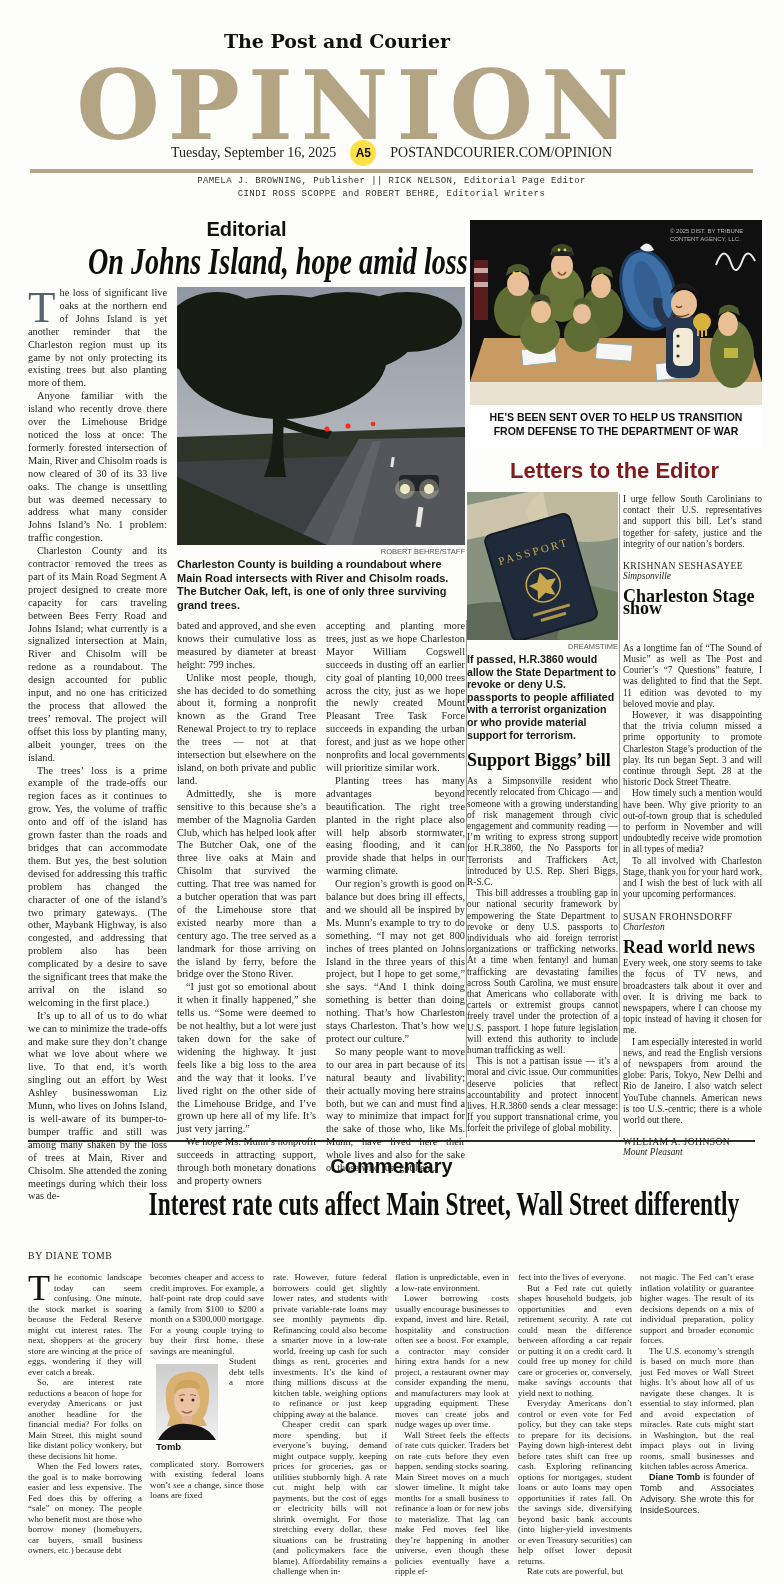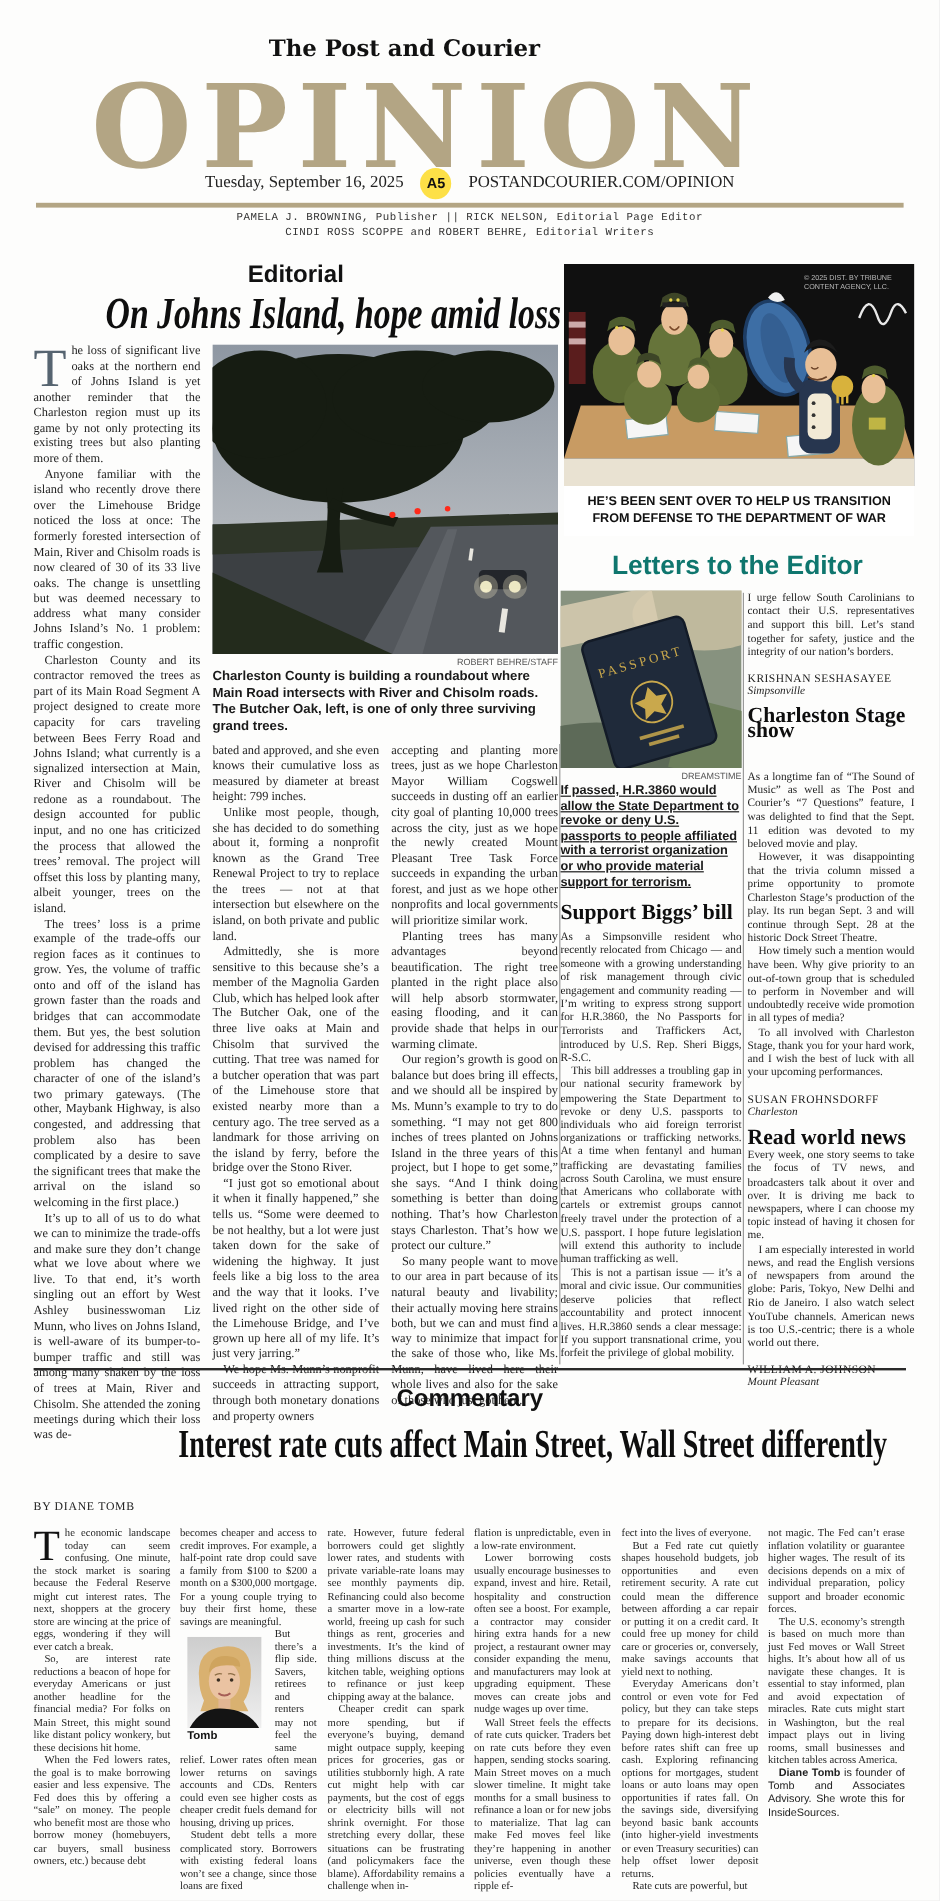--- a/index.html
+++ b/index.html
@@ -30,26 +30,26 @@
   .bodytext{font-size:10.3px;line-height:12.9px;}
   .bodytext p{margin:0;text-align:justify;}
   .bodytext p+p{text-indent:9px;}
   .letters-text{font-size:9.4px;line-height:11.2px;}
   .com-text{font-size:8.9px;line-height:10.5px;}
   .dropcap{float:left;font-size:45px;line-height:36px;padding:2px 4px 0 0;font-family:"Liberation Serif",serif;}
   .dc-ed{color:#566470;}
   .dc-com{color:#111;font-size:36px;line-height:29px;}
   .credit{font-family:"Liberation Sans",sans-serif;font-size:7.5px;color:#555;text-align:right;margin:2px 0 2px;}
   .caption{font-family:"Liberation Sans",sans-serif;font-weight:bold;font-size:11px;line-height:13.5px;color:#1a1a1a;}
-  .caption-sm{font-family:"Liberation Sans",sans-serif;font-weight:bold;font-size:10.6px;line-height:12.6px;color:#1a1a1a;text-decoration:underline;}
+  .caption-sm{font-family:"Liberation Sans",sans-serif;font-weight:bold;font-size:10.6px;line-height:12.6px;color:#1a1a1a;}
   .letter-head{font-family:"Liberation Serif",serif;font-weight:bold;font-size:18px;margin:9px 0 5px;color:#0e0e0e;}
   .sig{margin-top:10px;}
   .sig .name{font-size:9.6px;letter-spacing:.4px;}
   .sig .city{font-style:italic;font-size:9.4px;}
-  .letters-title{font-family:"Liberation Sans",sans-serif;font-weight:bold;font-size:22px;text-align:center;color:#0f766e;}
+  .letters-title{font-family:"Liberation Sans",sans-serif;font-weight:bold;font-size:22px;text-align:center;color:#7f1d1d;}
   .vrule{position:absolute;width:1px;background:#9a9a9a;}
   .hrule{position:absolute;height:2px;background:#2a2a2a;}
   .byline{font-size:9.8px;letter-spacing:.6px;color:#222;}
   .figwrap figure{float:left;margin:2px 5px 0 0;padding:6px;}
   .fig-label{font-family:"Liberation Sans",sans-serif;font-weight:bold;font-size:9.5px;margin-top:2px;color:#111;}
   .bio{font-family:"Liberation Sans",sans-serif;font-size:9px;line-height:11px;margin-top:9px;text-align:left;}
   svg{display:block;}
 </style>
 </head>
 <body>
@@ -302,21 +302,20 @@
           <path d="M18 30 q6 -9 26 -5 q1 -8 -11 -9 q-14 -1 -15 14z" fill="#cfa45e"></path>
           <circle cx="26" cy="36" r="1.5" fill="#3a2d22"></circle>
             <circle cx="37" cy="36" r="1.5" fill="#3a2d22"></circle>
           <path d="M23 32 q3 -2 6 -1 M34 31 q3 -1 6 1" stroke="#8a6a42" stroke-width="1" fill="none"></path>
           <path d="M26 47 q5 4 10 0" stroke="#a65f57" stroke-width="1.6" fill="none"></path>
           <rect x="26" y="52" width="10" height="8" fill="#e2b693"></rect>
           <path d="M2 76 q10 -18 29 -16 q20 1 29 16z" fill="#141414"></path>
         </svg>
         <figcaption class="fig-label">Tomb</figcaption>
       </figure>
-      <p>But there’s a flip side. Savers, retirees and renters may not feel the same relief. Lower rates often mean lower returns on savings accounts and CDs. Renters could even see higher costs as cheaper credit fuels demand for housing, driving up prices.</p>
       <p>Student debt tells a more complicated story. Borrowers with existing federal loans won’t see a change, since those loans are fixed</p>
     </div>
   </div>
 
   <div class="abs bodytext com-text" style="top:1272px;left:273px;width:114px;">
     <p>rate. However, future federal borrowers could get slightly lower rates, and students with private variable-rate loans may see monthly payments dip. Refinancing could also become a smarter move in a low-rate world, freeing up cash for such things as rent, groceries and investments. It’s the kind of thing millions discuss at the kitchen table, weighing options to refinance or just keep chipping away at the balance.</p>
     <p>Cheaper credit can spark more spending, but if everyone’s buying, demand might outpace supply, keeping prices for groceries, gas or utilities stubbornly high. A rate cut might help with car payments, but the cost of eggs or electricity bills will not shrink overnight. For those stretching every dollar, these situations can be frustrating (and policymakers face the blame). Affordability remains a challenge when in-</p>
   </div>
 
   <div class="abs bodytext com-text" style="top:1272px;left:395px;width:114px;">

